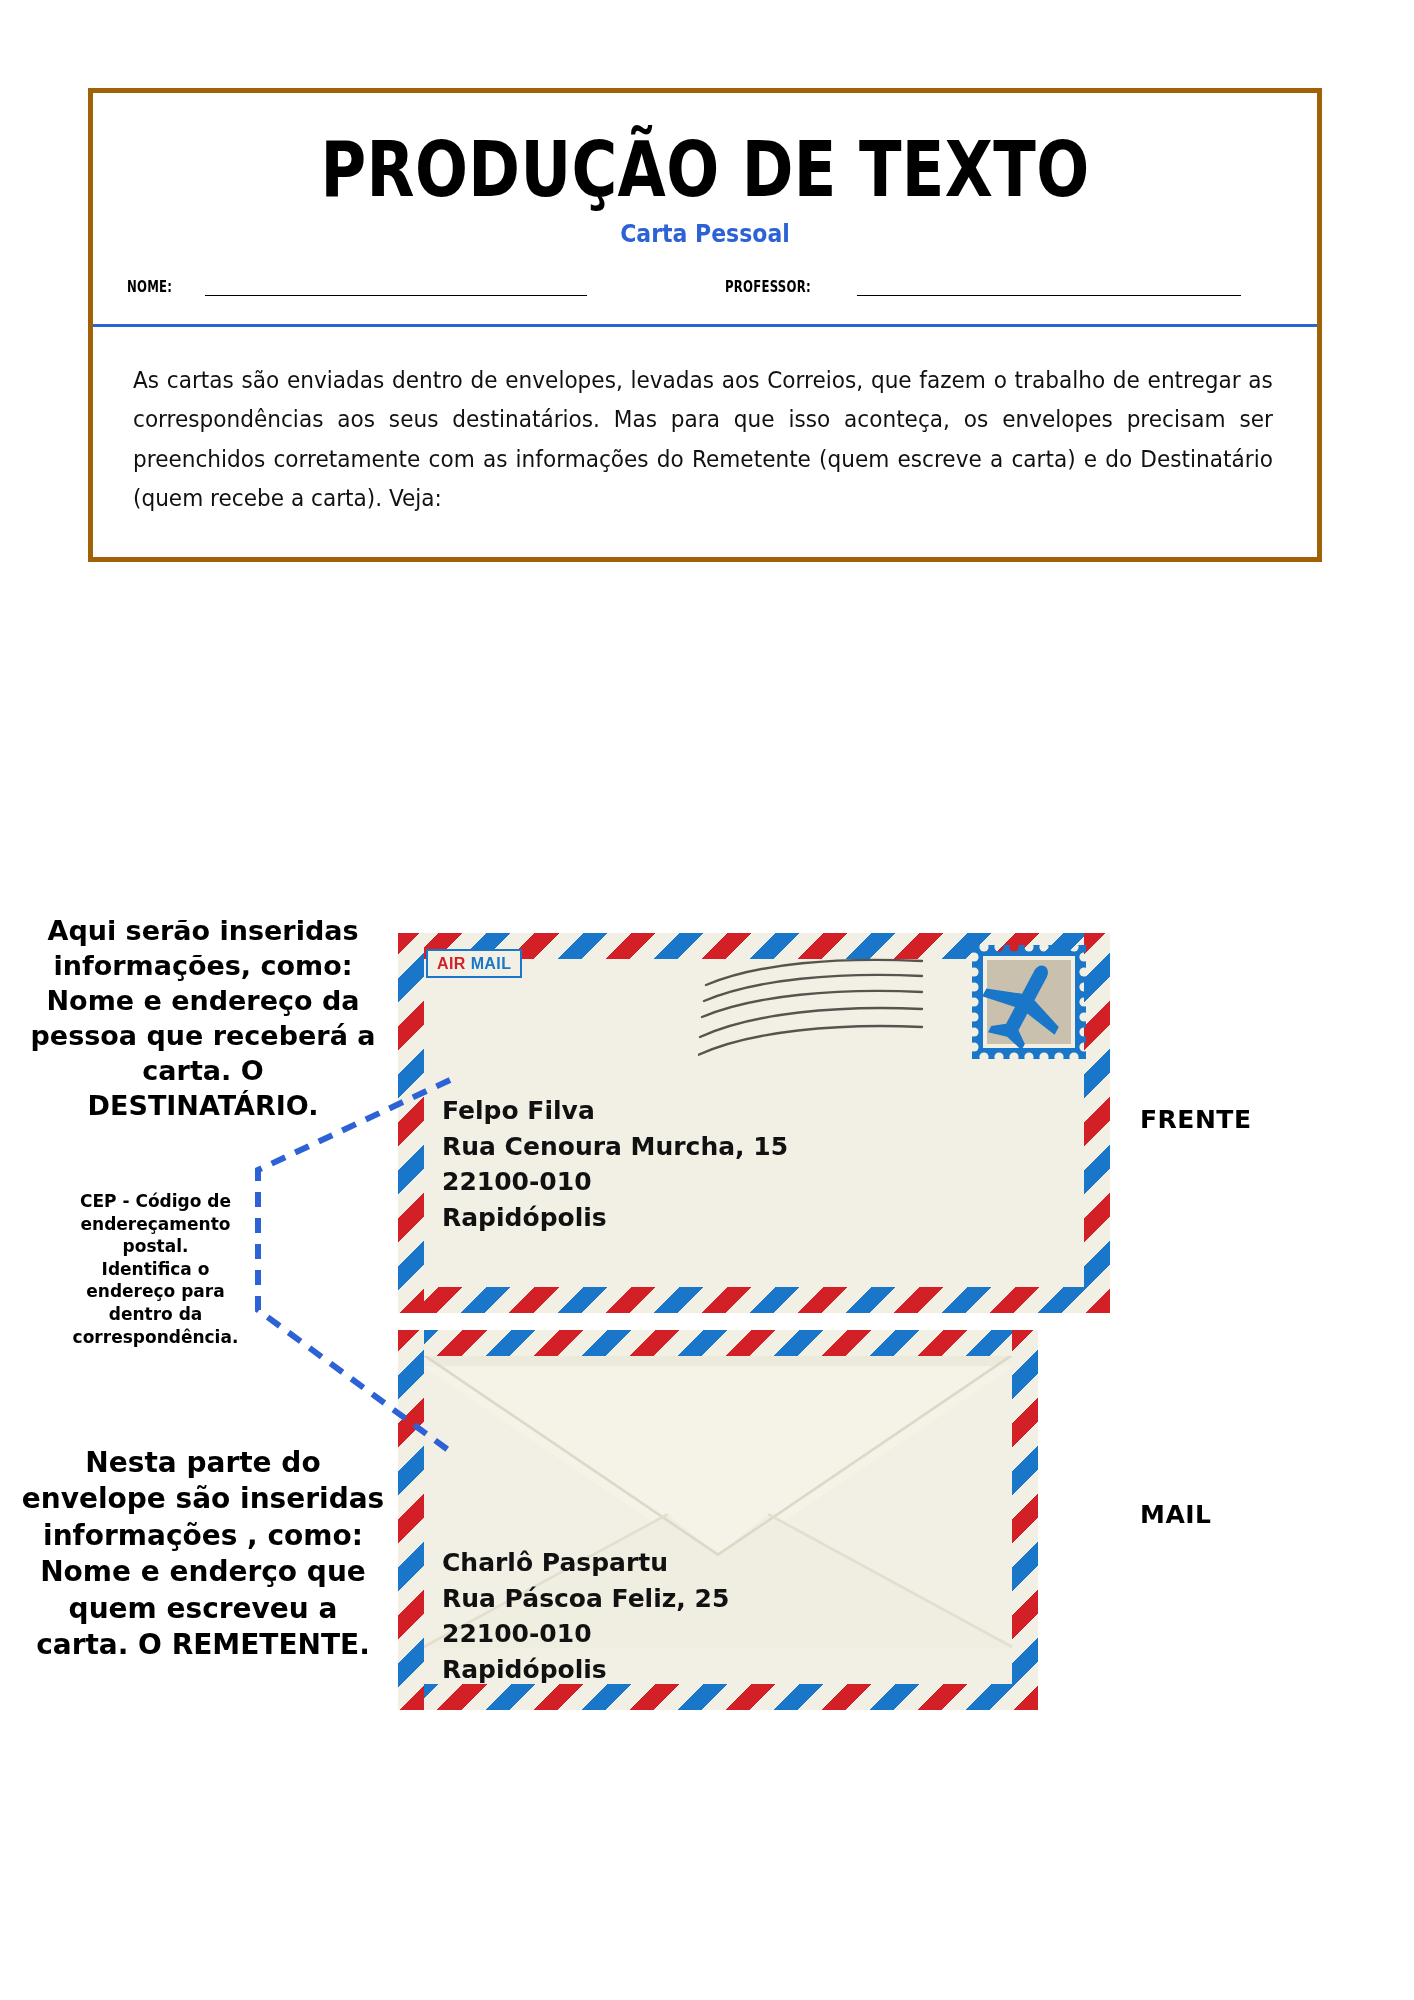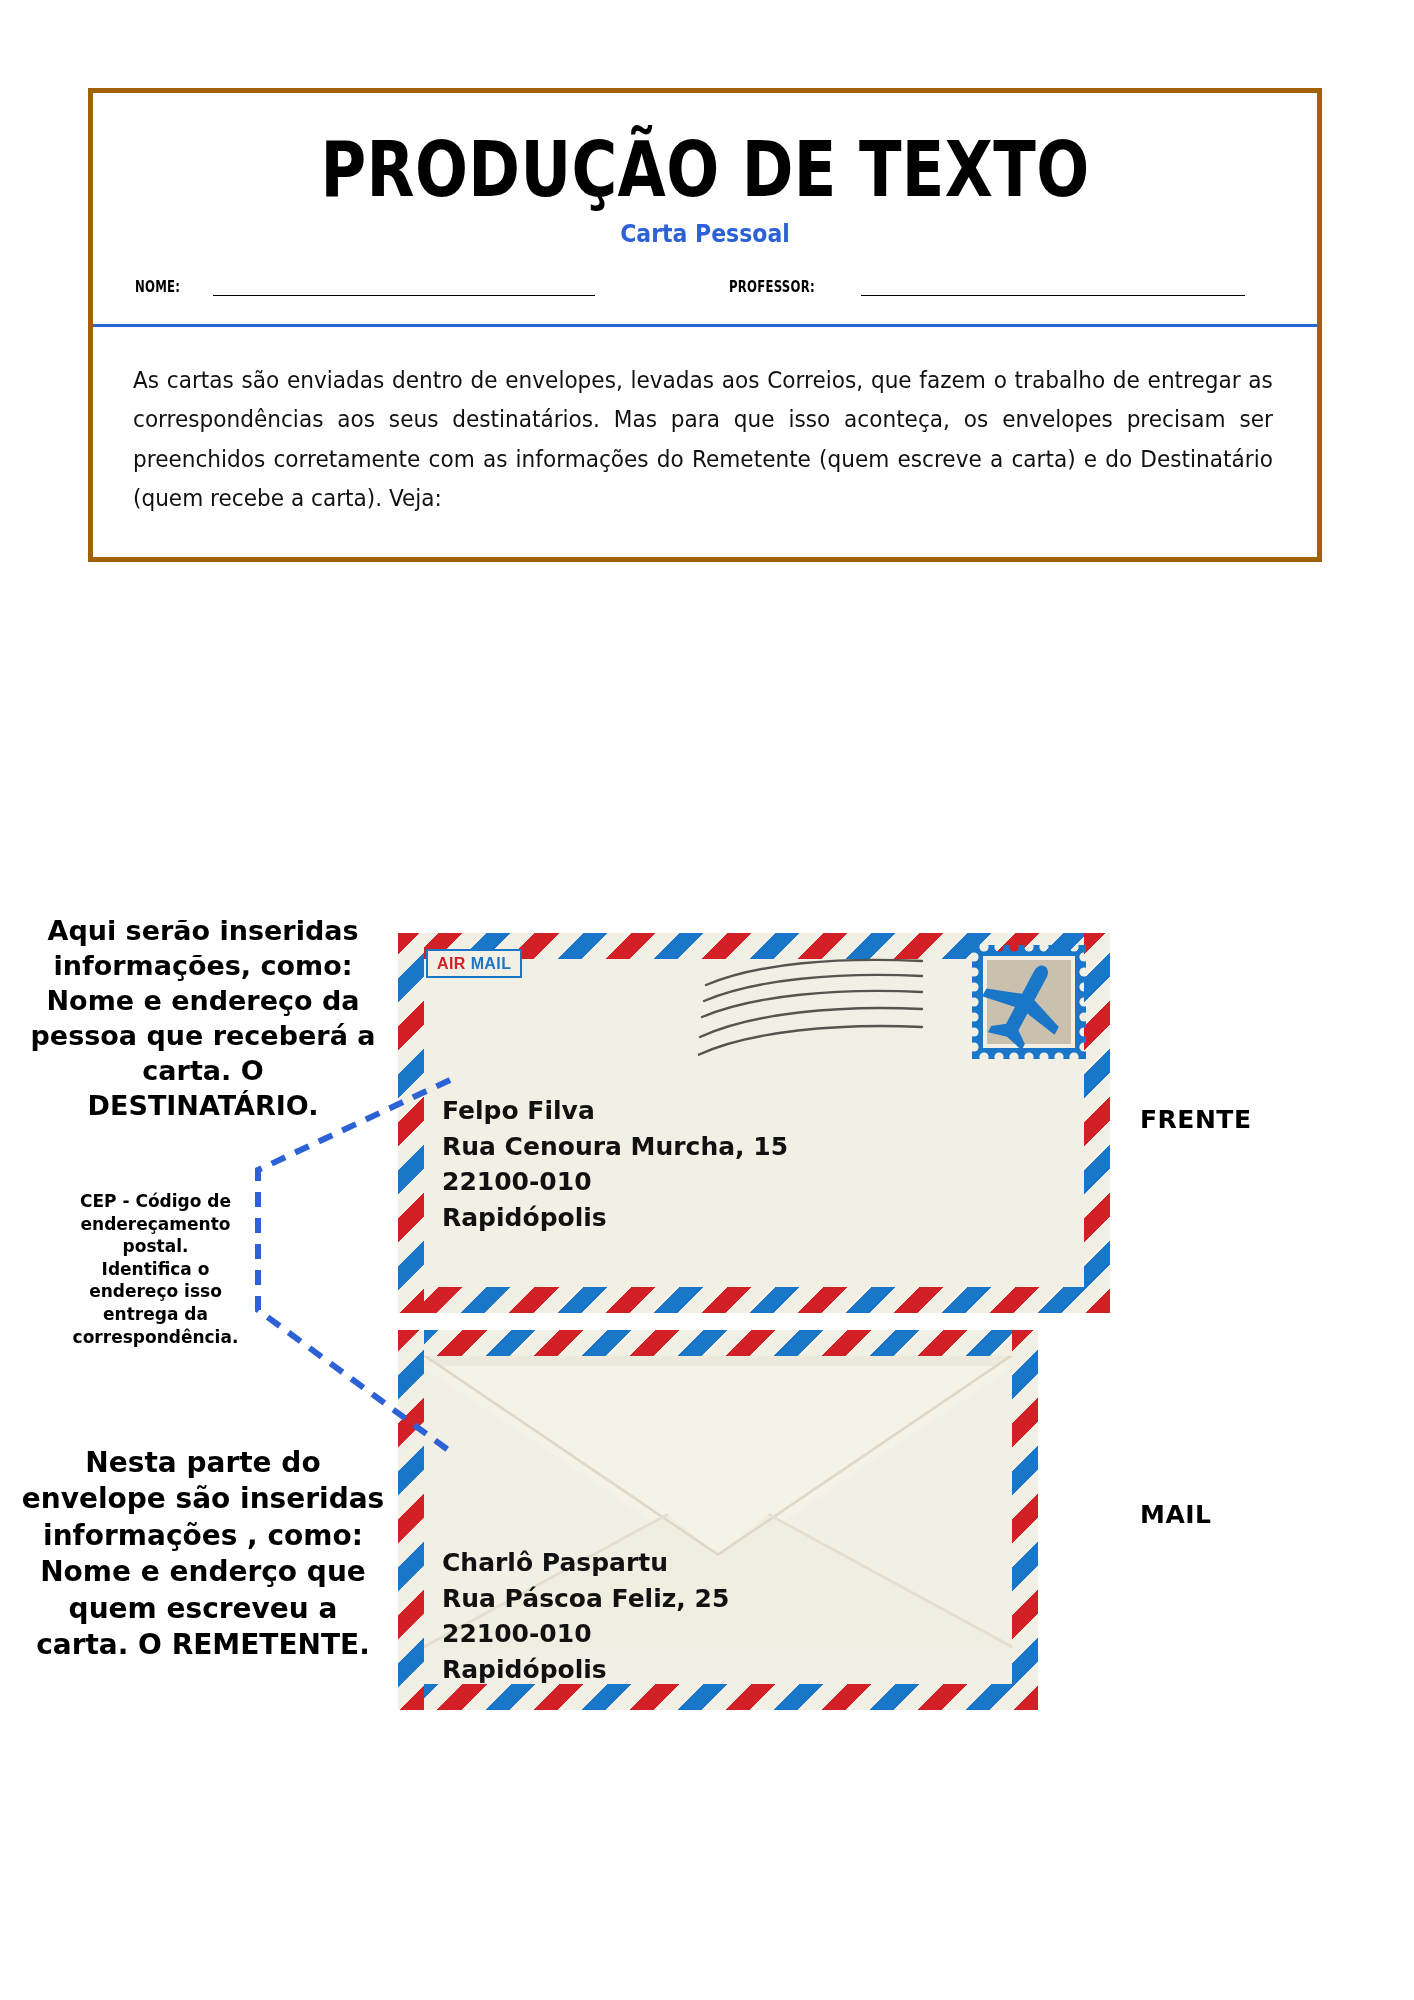--- a/index.html
+++ b/index.html
@@ -47,21 +47,20 @@
     text-align: center;
     font-family: "DejaVu Sans", sans-serif;
     font-weight: 700;
     font-size: 25px;
     color: #2d62d6;
     margin: 10px 0 0 0;
     transform: scaleX(0.88);
   }
   .fields {
     padding: 30px 34px 22px 34px;
-    margin-left: 8px;
   }
   .field-row {
     display: flex;
     align-items: flex-end;
     margin-bottom: 20px;
   }
   .field-row:last-child { margin-bottom: 6px; }
   .field {
     display: flex;
     align-items: flex-end;
@@ -277,21 +276,21 @@
   <div class="intro-box">
     <p class="intro-text">As cartas são enviadas dentro de envelopes, levadas aos Correios, que fazem o trabalho de entregar as correspondências aos seus destinatários. Mas para que isso aconteça, os envelopes precisam ser preenchidos corretamente com as informações do Remetente (quem escreve a carta) e do Destinatário (quem recebe a carta). Veja:</p>
   </div>
 </div>
 
 <div class="diagram">
 
   <div class="annot annot-dest">Aqui serão inseridas informações, como: Nome e endereço da pessoa que receberá a carta. O DESTINATÁRIO.</div>
 
   <div class="annot annot-cep" style="white-space: pre-line;">CEP - Código de endereçamento postal.
-Identifica o endereço isso entrega da correspondência.</div>
+Identifica o endereço para dentro da correspondência.</div>
 
   <div class="annot annot-rem">Nesta parte do envelope são inseridas informações , como: Nome e enderço que quem escreveu a carta. O REMETENTE.</div>
 
   <div class="envelope env-front">
     <div class="env-inner"></div>
 
     <div class="airmail-edge edge-top"></div>
     <div class="airmail-edge edge-bottom"></div>
     <div class="airmail-edge edge-left"></div>
     <div class="airmail-edge edge-right"></div>

